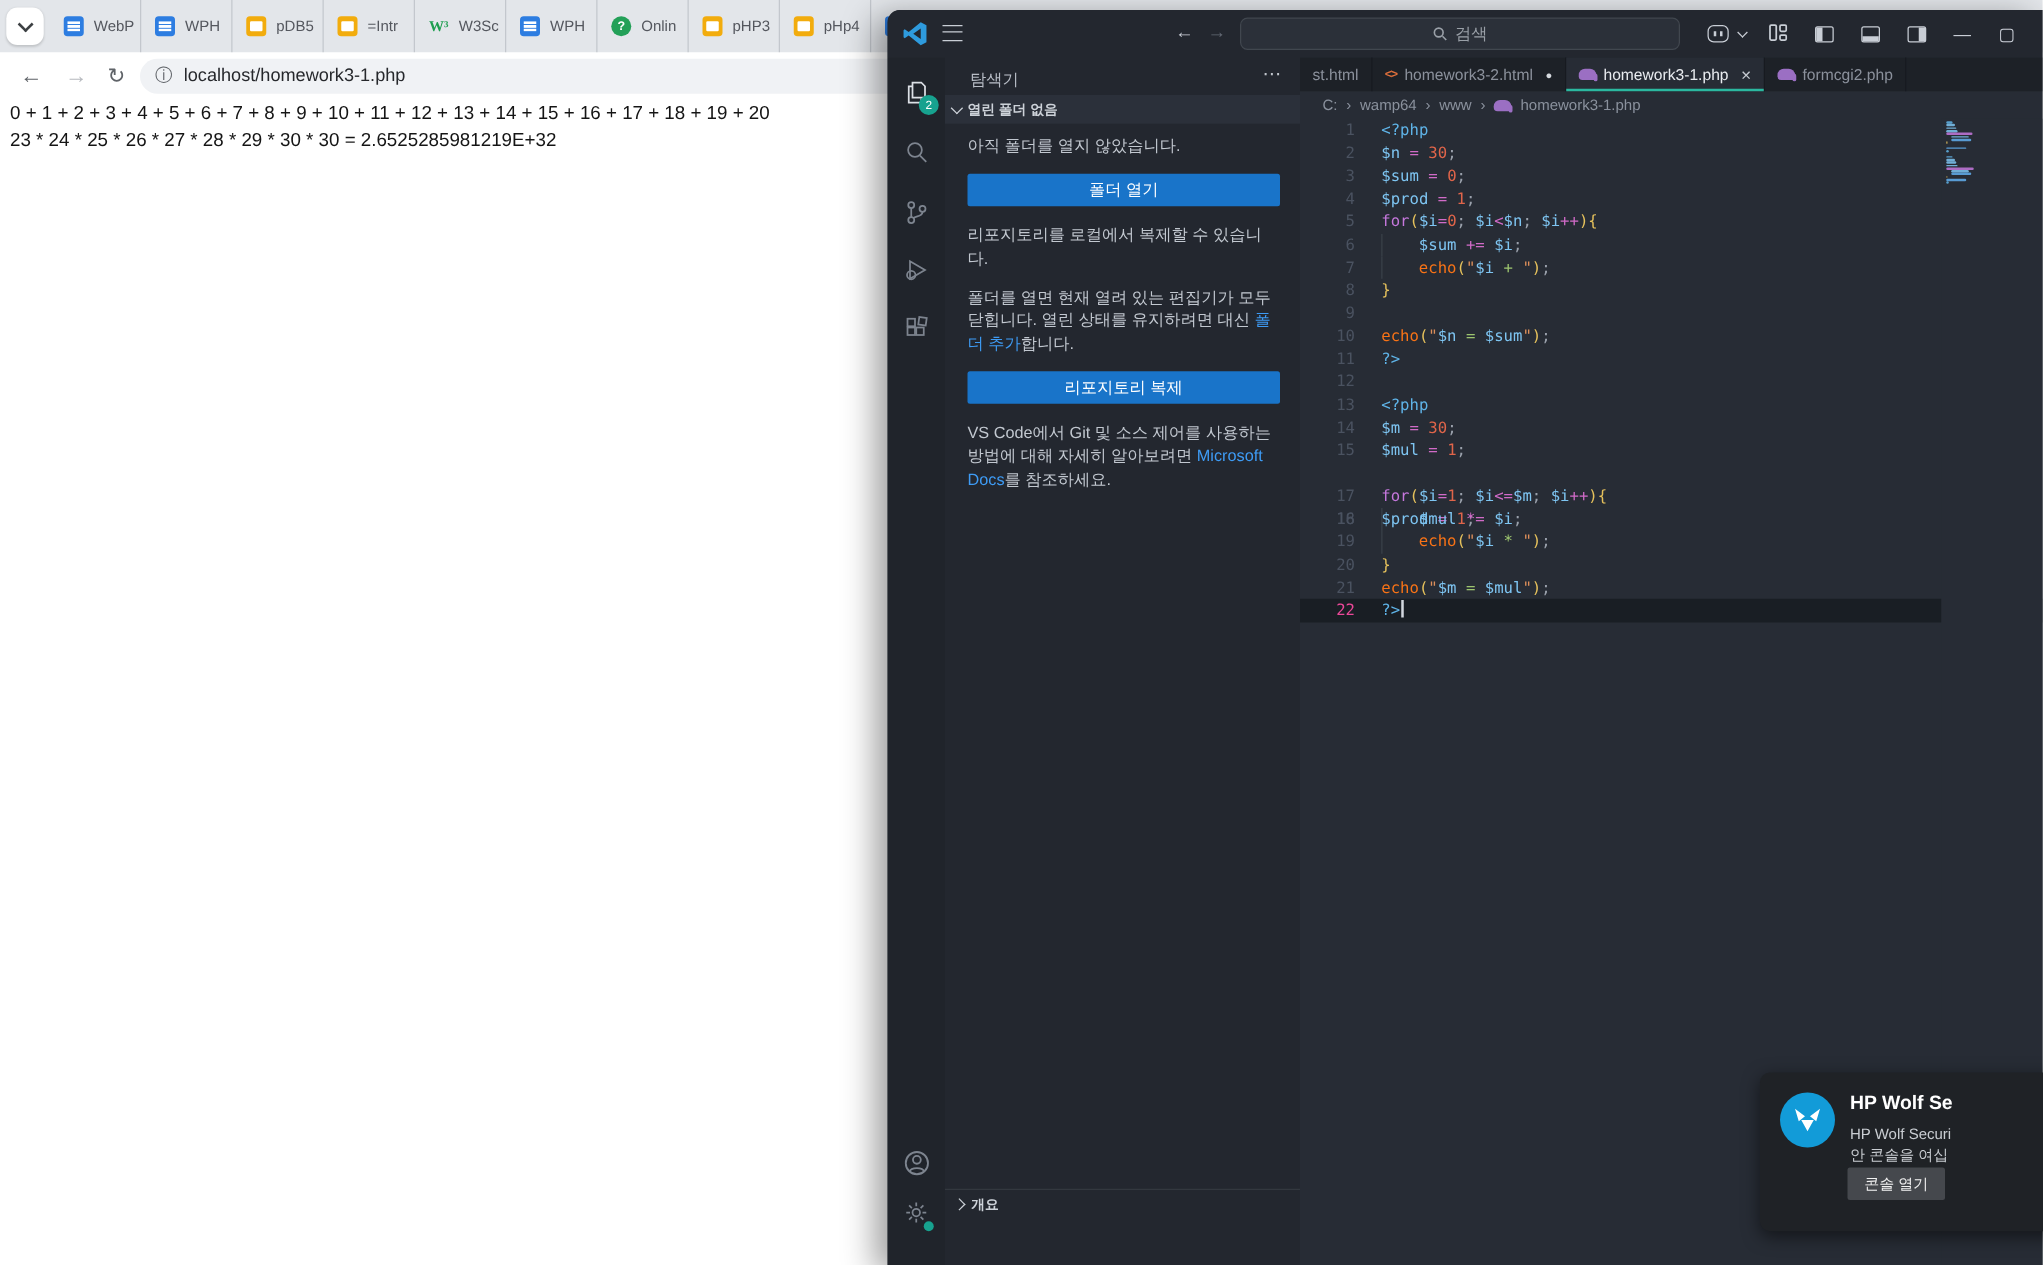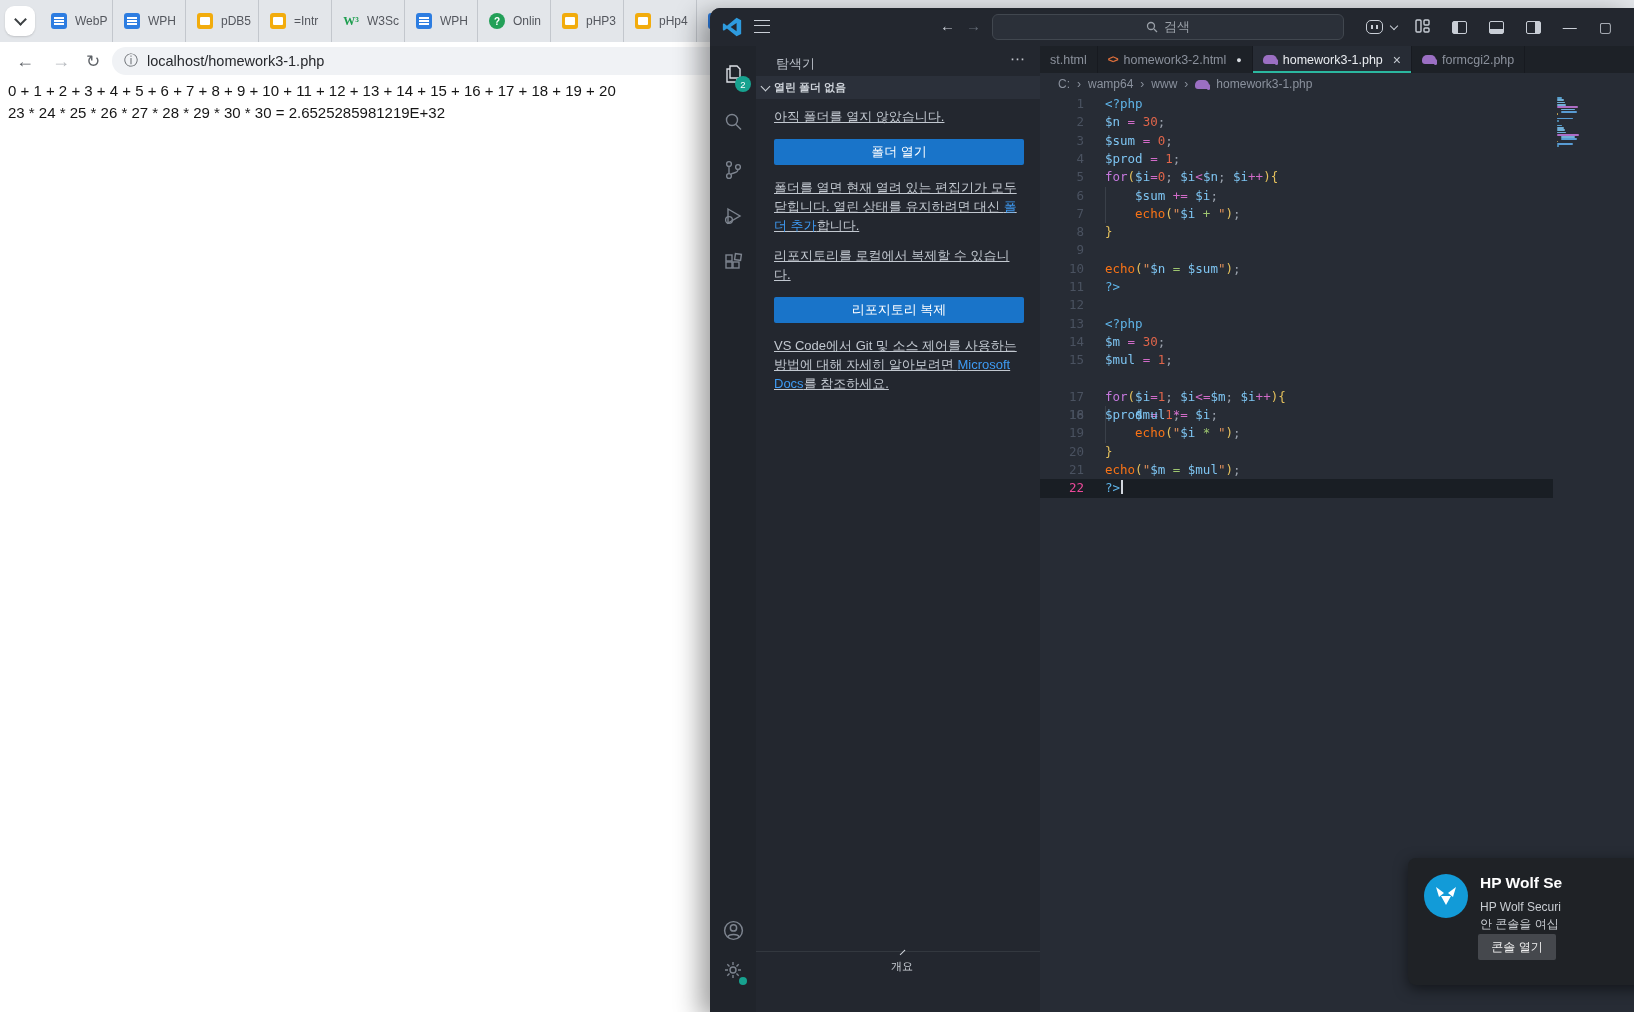--- a/index.html
+++ b/index.html
@@ -72,26 +72,26 @@
     background:#17A28F; color:#fff; font-size:9.5px; display:flex; align-items:center; justify-content:center; }
   .gear-dot { position:absolute; right:9px; bottom:5px; width:8px; height:8px; border-radius:50%; background:#17A28F; }
 
   
   .sidebar { position:absolute; left:46px; top:38px; bottom:0; width:284px; background:#23272F; }
   .sb-title { position:absolute; left:20px; top:9px; font-size:13px; color:#B9BEC7; }
   .sb-more { position:absolute; right:14px; top:4px; color:#C0C5CC; font-size:15px; letter-spacing:1px; }
   .sb-section { position:absolute; left:0; top:30px; width:100%; height:23px; background:#2B303A;
     display:flex; align-items:center; gap:5px; padding-left:6px; font-size:11px; font-weight:bold; color:#CDD2D9; }
   .sb-body { position:absolute; left:18px; right:16px; top:62px; font-size:13px; color:#C2C8D0; line-height:1.45; }
-  .sb-body p { margin-bottom:12px;text-decoration:underline; }
+  .sb-body p { margin-bottom:12px; }
   .blue-btn { display:block; width:100%; height:26px; background:#1974C9; color:#fff; border:none;
     border-radius:2px; font-size:13px; margin:2px 0 14px 0; font-family:inherit; }
   .sb-link { color:#3E9BF4; }
   .outline-row { position:absolute; left:0; bottom:38px; width:100%; height:23px; border-top:1px solid #33383F;
-    display:flex; align-items:center; gap:6px; padding-left:8px; font-size:11px; font-weight:normal; color:#CDD2D9;flex-direction:column; }
+    display:flex; align-items:center; gap:6px; padding-left:8px; font-size:11px; font-weight:bold; color:#CDD2D9; }
   .chev-down { width:7px; height:7px; border-right:1.4px solid #CDD2D9; border-bottom:1.4px solid #CDD2D9;
     transform:rotate(45deg); margin-top:-3px; }
   .chev-right { width:7px; height:7px; border-right:1.4px solid #CDD2D9; border-bottom:1.4px solid #CDD2D9;
     transform:rotate(-45deg); }
 
   
   .editor { position:absolute; left:330px; top:38px; right:0; bottom:0; background:#272C35; }
   .vstabbar { position:absolute; left:0; top:0; width:100%; height:27px; background:#1D2127; display:flex; }
   .vstab { height:27px; display:flex; align-items:center; gap:6px; padding:0 10px; font-size:12.5px;
     color:#8B919C; border-right:1px solid #171A20; white-space:nowrap; position:relative; }
@@ -281,22 +281,22 @@
   <div class="sidebar">
     <span class="sb-title">탐색기</span>
     <span class="sb-more">⋯</span>
     <div class="sb-section">
       <div class="chev-down"></div>
       <span>열린 폴더 없음</span>
     </div>
     <div class="sb-body">
       <p>아직 폴더를 열지 않았습니다.</p>
       <button class="blue-btn">폴더 열기</button>
+      <p>리포지토리를 로컬에서 복제할 수 있습니다.</p>
       <p><span>폴더를 열면 현재 열려 있는 편집기가 모두 닫힙니다. 열린 상태를 유지하려면 대신 </span><span class="sb-link">폴더 추가</span><span>합니다.</span></p>
-      <p>리포지토리를 로컬에서 복제할 수 있습니다.</p>
       <button class="blue-btn">리포지토리 복제</button>
       <p><span>VS Code에서 Git 및 소스 제어를 사용하는 방법에 대해 자세히 알아보려면 </span><span class="sb-link">Microsoft Docs</span><span>를 참조하세요.</span></p>
     </div>
     <div class="outline-row">
       <div class="chev-right"></div>
       <span>개요</span>
     </div>
   </div>
 
   <div class="editor">

